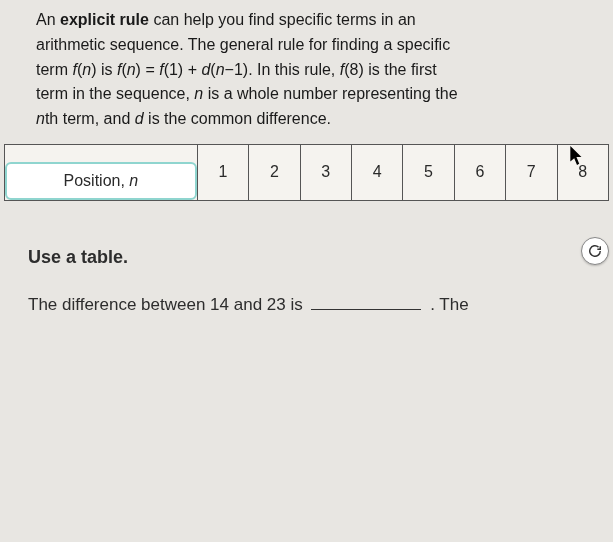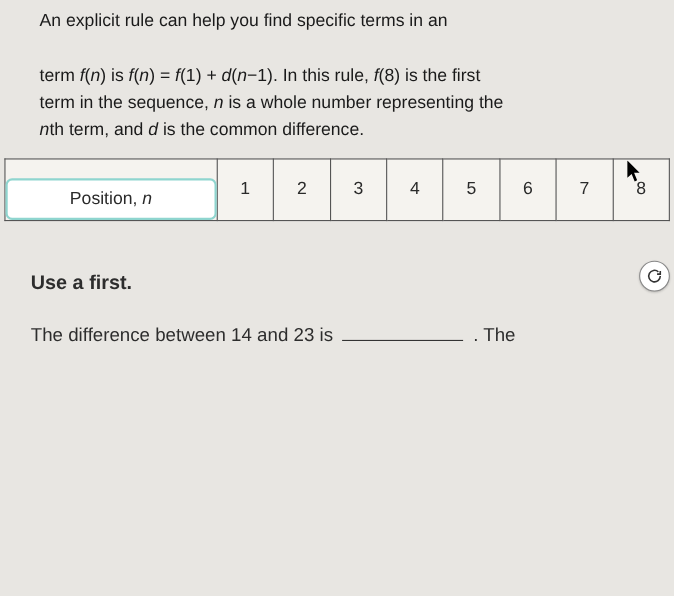--- a/index.html
+++ b/index.html
@@ -15,21 +15,21 @@
       height: 542px;
       overflow: hidden;
       padding: 0;
     }
     .intro {
       padding: 8px 36px 12px 36px;
       font-size: 16px;
       line-height: 1.55;
       color: #1a1a1a;
     }
-    .intro .bold { font-weight: normal; margin-top: 46px; }
+    .intro .bold { font-weight: bold; margin-top: 46px; }
     .intro .ital { font-style: italic; }
     .table-wrap {
       padding: 0 4px 0 4px;
       margin-bottom: 28px;
     }
     table.seq {
       width: 100%;
       border-collapse: collapse;
       border: 1px solid #666;
       background: #f5f3ef;
@@ -109,21 +109,21 @@
       height: 20px;
       pointer-events: none;
       color: #000;
     }
   </style>
 </head>
 <body>
 
 <div class="intro">
   <span>An </span><span class="bold">explicit rule</span><span> can help you find specific terms in an</span><br>
-  <br>
+  <span>arithmetic sequence. The general rule for finding a specific</span><br>
   <span>term </span><span class="ital">f</span><span>(</span><span class="ital">n</span><span>) is </span><span class="ital">f</span><span>(</span><span class="ital">n</span><span>) = </span><span class="ital">f</span><span>(1) + </span><span class="ital">d</span><span>(</span><span class="ital">n</span><span>−1). In this rule, </span><span class="ital">f</span><span>(8) is the first</span><br>
   <span>term in the sequence, </span><span class="ital">n</span><span> is a whole number representing the</span><br>
   <span class="ital">n</span><span>th term, and </span><span class="ital">d</span><span> is the common difference.</span>
 </div>
 
 <div class="table-wrap">
   <table class="seq">
     <tbody>
         <tr>
       <td class="rowlabel">
@@ -142,21 +142,21 @@
     </table>
 </div>
 
 <div class="section">
   <div class="reload-btn">
     <svg width="14" height="14" viewBox="0 0 24 24" fill="none" stroke="#333" stroke-width="2.5">
         <path d="M21 12a9 9 0 1 1-3-6.7"></path>
         <path d="M21 4v5h-5"></path>
       </svg>
   </div>
-  <div class="use-table-heading">Use a first.</div>
+  <div class="use-table-heading">Use a table.</div>
   <div class="prompt-line">
     <span>The difference between 14 and 23 is </span><span class="blank"></span><span> . The</span><br>
   </div>
 </div>
 
 <svg class="cursor" viewBox="0 0 12 18">
     <path d="M0 0 L0 14 L3.5 11 L6 17 L8 16 L5.5 10 L10 10 Z" fill="#000"></path>
   </svg>
 
 </body></html>

